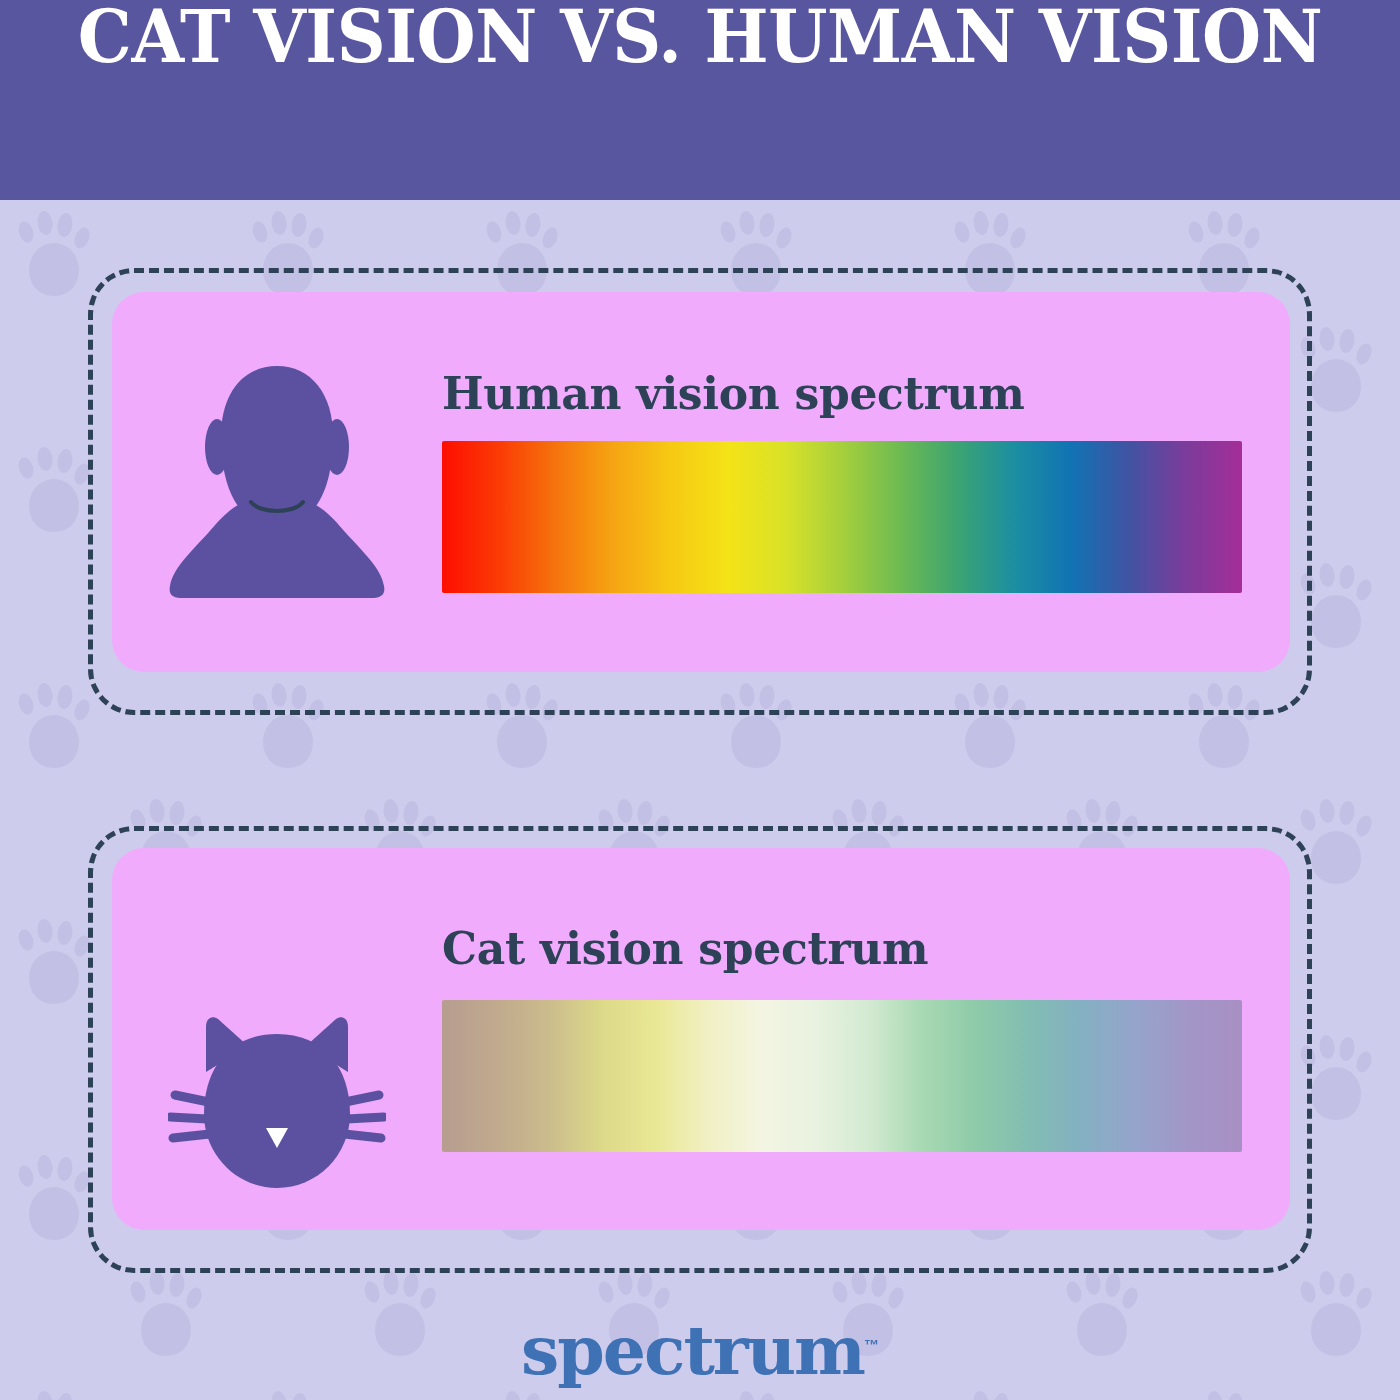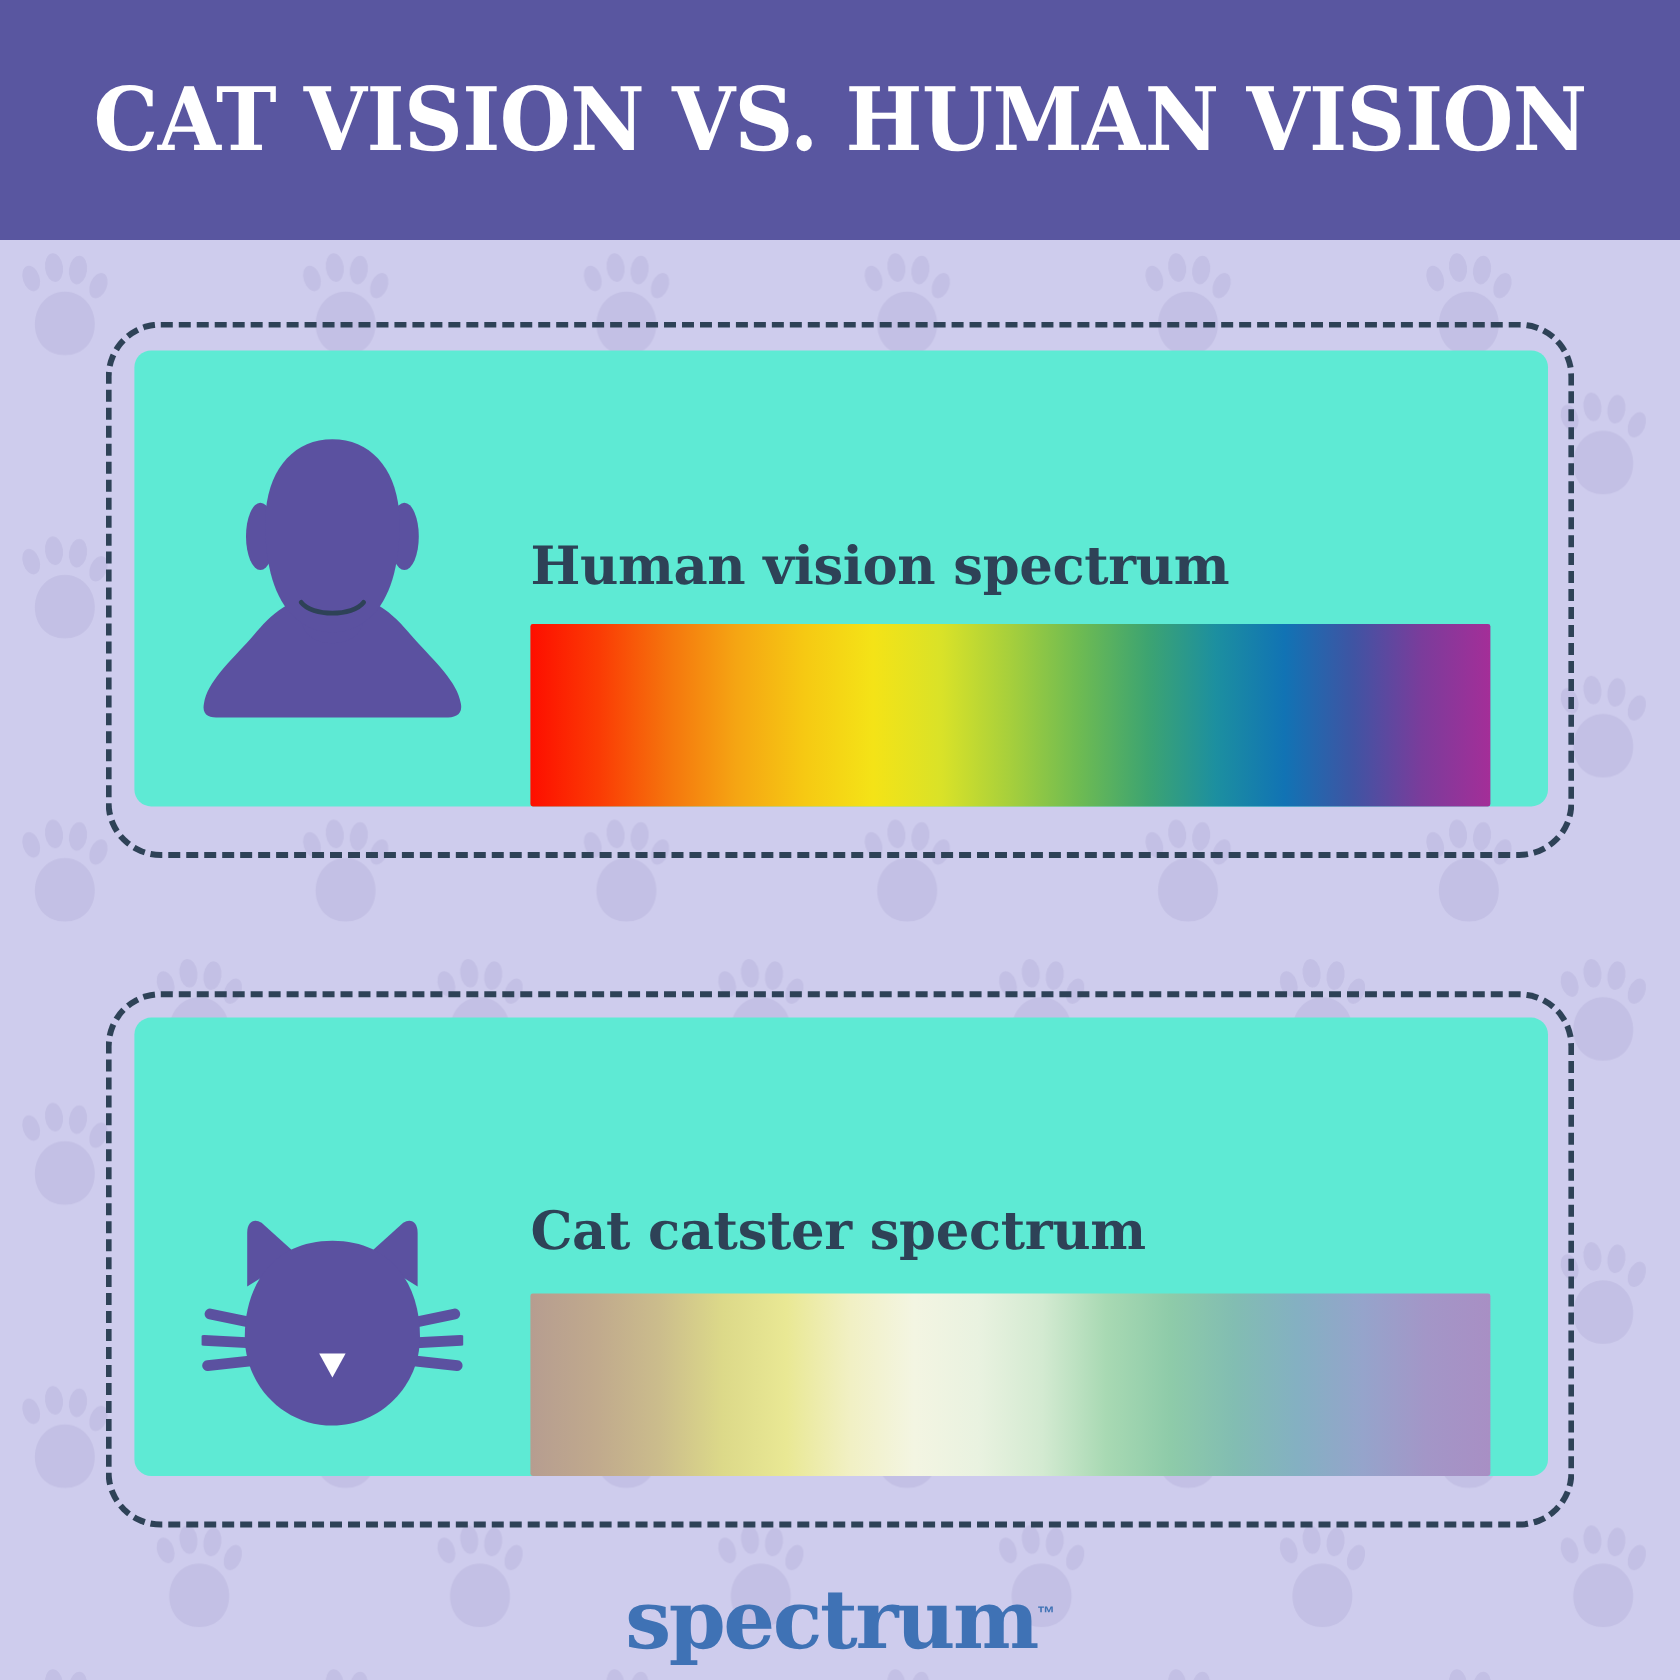--- a/index.html
+++ b/index.html
@@ -36,21 +36,20 @@
   
   .header-band {
     position: absolute;
     left: 0;
     top: 0;
     width: 1400px;
     height: 200px;
     background: #5956a0;
     z-index: 3;
     display: flex;
-    align-items: center;
     justify-content: center;
   }
   .header-title {
     color: #ffffff;
     font-family: "DejaVu Serif", "Liberation Serif", serif;
     font-weight: bold;
     font-size: 73px;
     letter-spacing: -0.5px;
     line-height: 1;
     white-space: nowrap;
@@ -67,27 +66,27 @@
     border-radius: 46px;
     z-index: 1;
     box-sizing: border-box;
   }
   #frame-human { left: 88px;  top: 268px;  width: 1224px; height: 447px; }
   #frame-cat   { left: 88px;  top: 826px;  width: 1224px; height: 447px; }
 
   
   .card {
     position: absolute;
-    background: #5eead4;
-    border-radius: 14px;
+    background: #f0abfc;
+    border-radius: 32px;
     z-index: 2;
     box-sizing: border-box;
     display: flex;
     flex-direction: row;
-    align-items: flex-end;
+    align-items: center;
   }
   #card-human { left: 112px; top: 292px; width: 1178px; height: 380px; }
   #card-cat   { left: 112px; top: 848px; width: 1178px; height: 382px; }
 
   .icon-slot {
     width: 330px;
     height: 100%;
     display: flex;
     align-items: center;
     justify-content: center;
@@ -260,21 +259,21 @@
 
           <path d="M50 9 C44 5 38 8 38 17 L38 62 L80 36 Z"></path>
           <path d="M168 9 C174 5 180 8 180 17 L180 62 L138 36 Z"></path>
           <path d="M109 24 C62 24 36 58 36 104 C36 145 69 178 109 178 C149 178 182 145 182 104 C182 58 156 24 109 24 Z"></path>
         </g>
 
         <path d="M98 118 L120 118 L109 138 Z" fill="#ffffff"></path>
       </svg>
     </div>
     <div class="content-slot">
-      <p class="spectrum-label">Cat catster spectrum</p>
+      <p class="spectrum-label">Cat vision spectrum</p>
       <div class="spectrum-bar" id="bar-cat" style="background: linear-gradient(to right, rgb(182, 157, 144) 0%, rgb(192, 169, 141) 6.67%, rgb(203, 188, 140) 13.33%, rgb(220, 217, 137) 20%, rgb(233, 232, 148) 26.67%, rgb(241, 240, 196) 33.33%, rgb(243, 245, 226) 40%, rgb(233, 242, 224) 46.67%, rgb(211, 234, 209) 53.33%, rgb(168, 217, 179) 60%, rgb(142, 203, 169) 66.67%, rgb(130, 189, 178) 73.33%, rgb(132, 176, 194) 80%, rgb(149, 164, 203) 86.67%, rgb(163, 150, 199) 93.33%, rgb(168, 143, 196) 100%);"></div>
     </div>
   </div>
 
   <div class="footer-logo">
     <span class="logo-word"><span>spectrum</span><span class="logo-tm">™</span></span>
   </div>
 
 </div>
 

